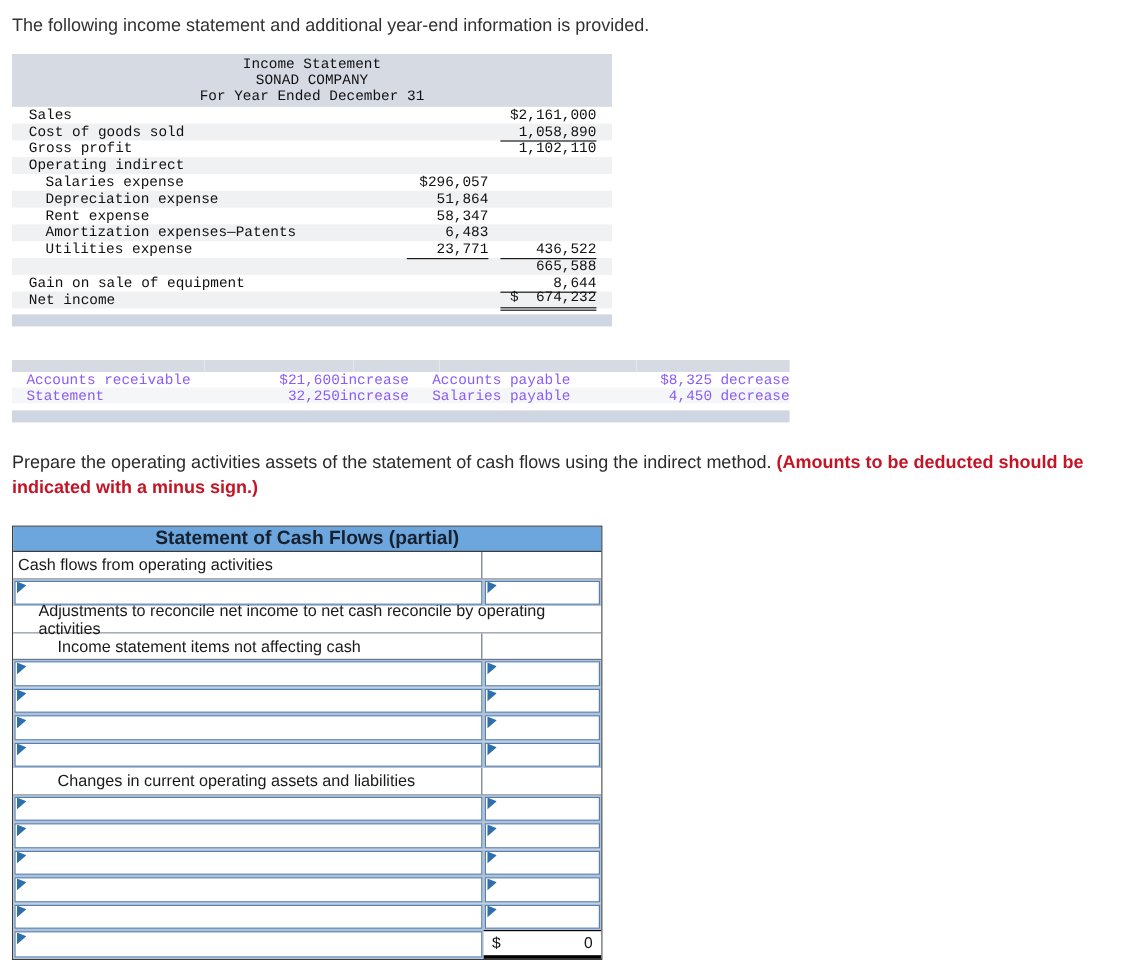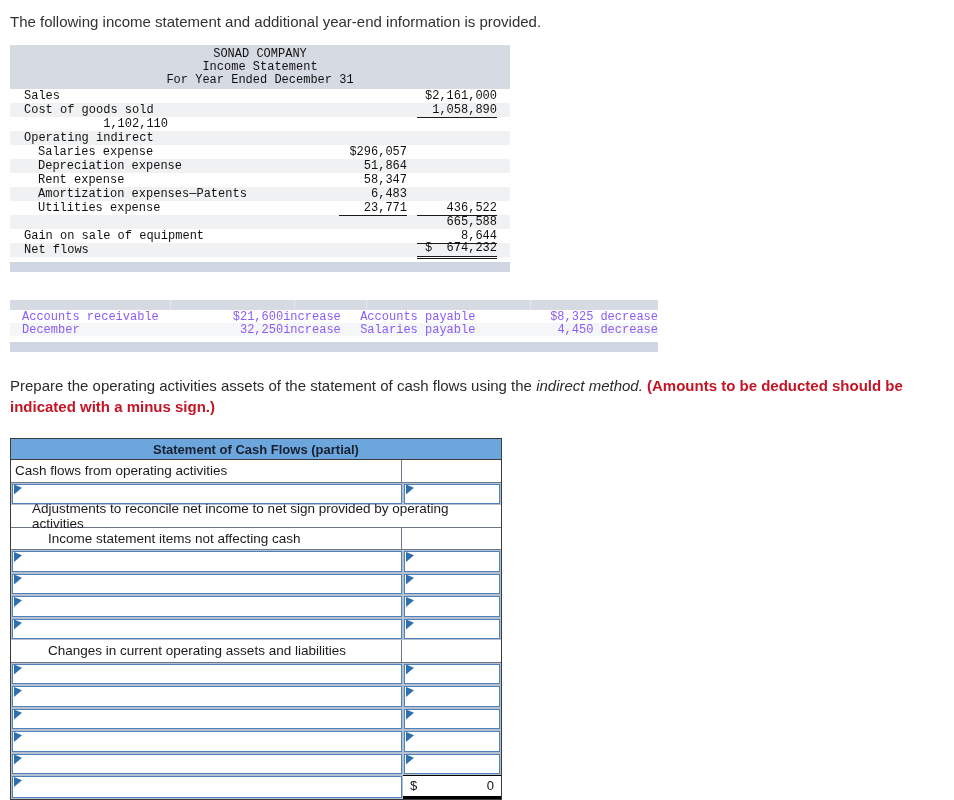--- a/index.html
+++ b/index.html
@@ -45,29 +45,29 @@
   .ai-row.shade { background: #f5f6f7; }
   .ai-l1 { width: 172px; padding-left: 12px; }
   .ai-amt1 { width: 111px; text-align: right; white-space: pre; }
   .ai-dir1 { width: 56px; margin-left: 0; }
   .ai-l2 { width: 152px; margin-left: 21px; }
   .ai-amt2 { width: 90px; text-align: right; white-space: pre; }
   .ai-dir2 { margin-left: 7px; }
 
   
   .instruction { margin-top: 24px; font-size: 15px; line-height: 20.5px; width: 941px; color: #2b2b2b; }
-  .instruction .em { font-style: italic; }
+  .instruction .em { }
   .instruction .warn { color: #c41425; font-weight: bold; }
 
   
   .cf-table { width: 492px; margin-top: 21px; border: 1px solid #3c3c3c; font-size: 13.5px; color: #1a1a1a; }
   .cf-header {
     height: 21px; background: #6ca6dd; border-bottom: 1px solid #3c3c3c;
     display: flex; align-items: center; justify-content: center;
-    font-weight: bold; font-size: 13px; color: #16202e;
+    font-weight: bold; font-size: 16px; color: #16202e;
   }
   .cf-row { display: flex; height: 22.5px; }
   .cf-row.lbl { border-bottom: 1px solid #6e7787; background: #fff; }
   .cf-left { flex: 1; display: flex; align-items: center; padding-left: 4px; border-right: 1px solid #6e7787; }
   .cf-right { width: 99px; }
   .cf-span { flex: 1; display: flex; align-items: center; padding-left: 21px; }
   .ind2 { padding-left: 37px; }
   .cf-row.inrow { background: #b7c0cd; }
   .in {
     position: relative; background: #fff; border: 1px solid #4f81bd; margin: 1px;
@@ -87,35 +87,36 @@
     padding: 0 7px; font-size: 13px; color: #111;
   }
 </style>
 </head>
 <body>
 
 <p class="intro">The following income statement and additional year-end information is provided.</p>
 
 <div class="is-table mono">
   <div class="is-head">
+    <div>Income Statement</div>
     <div>SONAD COMPANY</div>
-    <div>Income Statement</div>
     <div>For Year Ended December 31</div>
   </div>
   <div class="is-row">
     <span class="is-label">Sales</span>
       <span class="is-c2"></span>
       <span class="is-c3">$2,161,000</span>
   </div>
   <div class="is-row shade">
     <span class="is-label">Cost of goods sold</span>
       <span class="is-c2"></span>
       <span class="is-c3 u">1,058,890</span>
   </div>
   <div class="is-row">
+    <span class="is-label">Gross profit</span>
       <span class="is-c2"></span>
       <span class="is-c3">1,102,110</span>
   </div>
   <div class="is-row shade">
     <span class="is-label">Operating indirect</span>
       <span class="is-c2"></span>
       <span class="is-c3"></span>
   </div>
   <div class="is-row">
     <span class="is-label ind">Salaries expense</span>
@@ -146,39 +147,39 @@
     <span class="is-label"></span>
       <span class="is-c2"></span>
       <span class="is-c3">665,588</span>
   </div>
   <div class="is-row">
     <span class="is-label">Gain on sale of equipment</span>
       <span class="is-c2"></span>
       <span class="is-c3 u">8,644</span>
   </div>
   <div class="is-row shade">
-    <span class="is-label">Net flows</span>
+    <span class="is-label">Net income</span>
       <span class="is-c2"></span>
       <span class="is-c3 uu">$  674,232</span>
   </div>
 </div>
 <div class="band w500"></div>
 
 <div class="ai-table mono">
   <div class="ai-band-top"></div>
   <div class="ai-row">
     <span class="ai-l1">Accounts receivable</span>
     <span class="ai-amt1">$21,600</span>
     <span class="ai-dir1">increase</span>
     <span class="ai-l2">Accounts payable</span>
     <span class="ai-amt2">$8,325</span>
     <span class="ai-dir2">decrease</span>
   </div>
   <div class="ai-row shade">
-    <span class="ai-l1">December</span>
+    <span class="ai-l1">Statement</span>
     <span class="ai-amt1">32,250</span>
     <span class="ai-dir1">increase</span>
     <span class="ai-l2">Salaries payable</span>
     <span class="ai-amt2">4,450</span>
     <span class="ai-dir2">decrease</span>
   </div>
   <div class="ai-band-bot"></div>
 </div>
 
 <p class="instruction"><span>Prepare the operating activities assets of the statement of cash flows using the </span><span class="em">indirect method.</span><span class="warn"> (Amounts to be deducted should be indicated with a minus sign.)</span></p>
@@ -194,21 +195,21 @@
   <div class="cf-row inrow">
     <div class="in left">
         <span class="marker"></span>
       </div>
     <div class="in right">
         <span class="marker"></span>
       </div>
   </div>
 
   <div class="cf-row lbl">
-    <div class="cf-span">Adjustments to reconcile net income to net sign provided by operating activities</div>
+    <div class="cf-span">Adjustments to reconcile net income to net cash reconcile by operating activities</div>
   </div>
 
   <div class="cf-row lbl">
     <div class="cf-left ind2">Income statement items not affecting cash</div>
     <div class="cf-right"></div>
   </div>
 
   <div class="cf-row inrow">
     <div class="in left">
         <span class="marker"></span>

